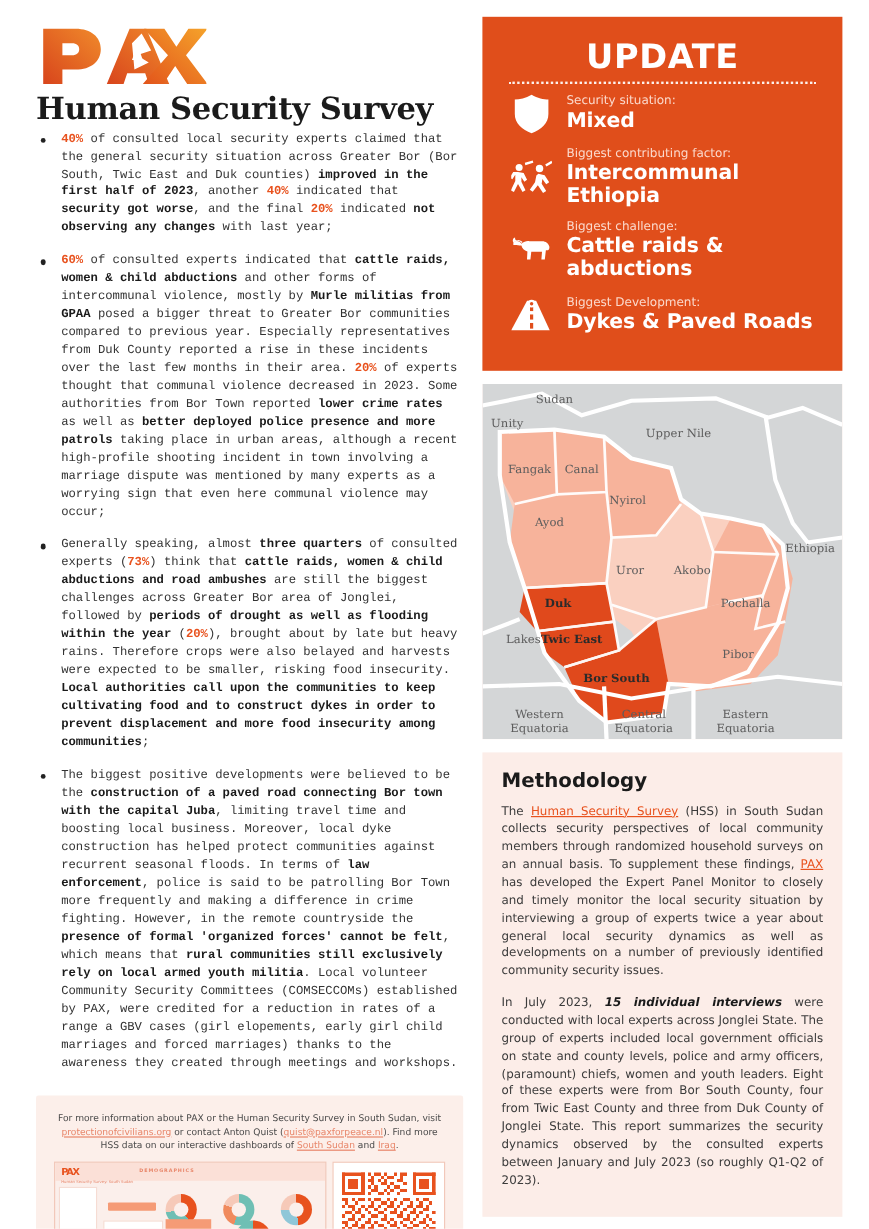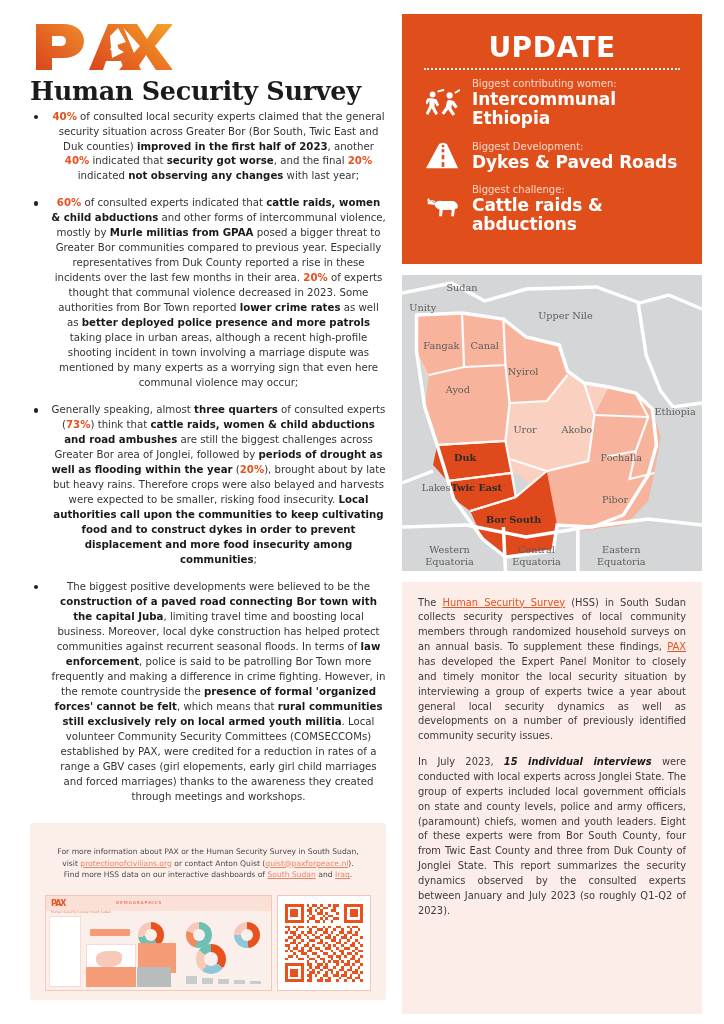--- a/index.html
+++ b/index.html
@@ -55,40 +55,41 @@
     list-style:none;
     margin:0;padding:0;
   }
   ul.bullets > li{
     position:relative;
     padding-left:21px;
     margin-bottom:12px;
     font-size:10.2px;
     line-height:1.47;
     color:#333333;
-    text-align:center;
+    text-align:left;
+    font-family:Liberation Mono, monospace;
   }
   ul.bullets > li::before{
     content:"";
     position:absolute;left:4px;top:5px;
     width:4.4px;height:4.4px;border-radius:50%;
     background:#222;
   }
   .b{font-weight:bold;color:#1a1a1a;}
   .o{color:#E8521E;font-weight:bold;}
 
   .footerbox{
     margin-top:6px;
     background:#FCEFEA;
     border-radius:2px;
     padding:9px 10px 9px 10px;
     text-align:center;
   }
   .footerbox p{
-    margin:14px;
+    margin:4px;
     font-size:7.6px;
     line-height:1.55;
     color:#4a4a4a;
     text-align:center;
   }
   .footerbox a{
     color:#E8866A;
     text-decoration:underline;
   }
   .thumbwrap{
@@ -522,68 +523,79 @@
       </div>
     </div>
   </div>
 
   <div class="right">
 
     <div class="update-panel">
       <div class="update-title">UPDATE</div>
       <div class="dotted-rule"></div>
 
+      <div class="fact">
+        <span class="ico">
+          <svg width="30" height="34" viewBox="0 0 30 34">
+              <path d="M15 1 C10 4 5 5 1 5 v12 c0 8 6 13 14 16 8 -3 14 -8 14 -16 V5 C25 5 20 4 15 1 z" fill="#fff"></path>
+            </svg>
+        </span>
+        <span class="txt">
+          <span class="lbl">Security situation:</span>
+          <span class="val">Mixed</span>
+        </span>
+      </div>
 
       <div class="fact">
         <span class="ico">
           <svg width="36" height="32" viewBox="0 0 36 32" fill="#fff">
             <circle cx="7" cy="7" r="3.1"></circle>
             <path d="M6 11 l5 1 3 6 -2.4 1.6 -2.6 -4 v4 l3.6 7.5 -2.6 1.5 -4 -7 -3.6 7 -2.8 -1.3 4 -8.3 0 -5.5 -2.6 4 -2.4 -1.4 3.2 -5z"></path>
             <path d="M12 3 l7 -2 .5 2 -7 2z"></path>
             <circle cx="25" cy="8" r="3.3"></circle>
             <path d="M24 12.5 l5.5 1.5 4 6 -2.6 1.8 -3.4 -4.6 -.6 4.3 4 6.3 -2.8 1.8 -4.6 -6.8 -4.5 5.7 -2.6 -1.8 4.6 -6.6 1.2 -6z"></path>
             <path d="M30 4.5 l5.5 -3.3 1 1.8 -5.4 3.3z"></path>
           </svg>
         </span>
         <span class="txt">
-          <span class="lbl">Biggest contributing women:</span>
+          <span class="lbl">Biggest contributing factor:</span>
           <span class="val">Intercommunal Ethiopia</span>
+        </span>
+      </div>
+
+      <div class="fact">
+        <span class="ico">
+          <svg width="38" height="26" viewBox="0 0 38 26" fill="#fff">
+            <path d="M2 5 c3 -2 6 -1 7.5 1.5 C12 4 15 3.5 17 4 h12 c3 0 6 2 6.5 5 .4 2.4 -.8 3.6 -2 3.6 l-1.2 0 -1 8.4 h-3.2 l.6 -7 -10 0 -.8 7 h-3.2 l.4 -7.4 c-3 -.8 -5 -3 -5.6 -5.6 C8.4 8.6 6 7.4 2 7.6 z"></path>
+            <path d="M2 5 c-1.2 -2 0 -4 1.6 -4.4 -.2 1.6 .6 2.8 2 3.2z"></path>
+            <path d="M10 6 c-2 -2.6 -5 -3 -7.4 -2 1.8 -1.6 5.2 -1.6 7.8 .6z"></path>
+          </svg>
+        </span>
+        <span class="txt">
+          <span class="lbl">Biggest challenge:</span>
+          <span class="val">Cattle raids &amp; abductions</span>
         </span>
       </div>
 
       <div class="fact">
         <span class="ico">
           <svg width="36" height="32" viewBox="0 0 36 32" fill="#fff">
             <path d="M14 3 h8 l12 26 h-34 z"></path>
             <g fill="#E04E1B">
               <rect x="16.6" y="8" width="2.8" height="4"></rect>
               <rect x="16.6" y="15" width="2.8" height="4.5"></rect>
               <rect x="16.6" y="22.5" width="2.8" height="5"></rect>
             </g>
             <circle cx="18" cy="5.5" r="3.4" fill="#fff"></circle>
             <circle cx="18" cy="5.5" r="1.5" fill="#E04E1B"></circle>
           </svg>
         </span>
         <span class="txt">
           <span class="lbl">Biggest Development:</span>
           <span class="val">Dykes &amp; Paved Roads</span>
-        </span>
-      </div>
-
-      <div class="fact">
-        <span class="ico">
-          <svg width="38" height="26" viewBox="0 0 38 26" fill="#fff">
-            <path d="M2 5 c3 -2 6 -1 7.5 1.5 C12 4 15 3.5 17 4 h12 c3 0 6 2 6.5 5 .4 2.4 -.8 3.6 -2 3.6 l-1.2 0 -1 8.4 h-3.2 l.6 -7 -10 0 -.8 7 h-3.2 l.4 -7.4 c-3 -.8 -5 -3 -5.6 -5.6 C8.4 8.6 6 7.4 2 7.6 z"></path>
-            <path d="M2 5 c-1.2 -2 0 -4 1.6 -4.4 -.2 1.6 .6 2.8 2 3.2z"></path>
-            <path d="M10 6 c-2 -2.6 -5 -3 -7.4 -2 1.8 -1.6 5.2 -1.6 7.8 .6z"></path>
-          </svg>
-        </span>
-        <span class="txt">
-          <span class="lbl">Biggest challenge:</span>
-          <span class="val">Cattle raids &amp; abductions</span>
         </span>
       </div>
     </div>
 
     <div class="mapbox">
       <svg viewBox="0 0 290 296" preserveAspectRatio="none" aria-label="Map of Jonglei State">
         <rect x="0" y="0" width="290" height="296" fill="#FBEFEA"></rect>
 
         <path d="M0 0 H290 V296 H0 Z" fill="#D4D6D7"></path>
 
@@ -654,20 +666,21 @@
           <text class="maplbl" x="206" y="228">Pibor</text>
 
           <text class="maplbl-dark" x="61" y="186">Duk</text>
           <text class="maplbl-dark" x="72" y="216">Twic East</text>
           <text class="maplbl-dark" x="108" y="248">Bor South</text>
         </g>
       </svg>
     </div>
 
     <div class="method">
+      <h2>Methodology</h2>
       <p>
         <span>The </span><a href="#">Human Security Survey</a><span> (HSS) in South Sudan collects security perspectives of local community members through randomized household surveys on an annual basis. To supplement these findings, </span><a href="#">PAX</a><span> has developed the Expert Panel Monitor to closely and timely monitor the local security situation by interviewing a group of experts twice a year about general local security dynamics as well as developments on a number of previously identified community security issues.</span>
       </p>
       <p>
         <span>In July 2023, </span><span class="bb">15 individual interviews</span><span> were conducted with local experts across Jonglei State. The group of experts included local government officials on state and county levels, police and army officers, (paramount) chiefs, women and youth leaders. Eight of these experts were from Bor South County, four from Twic East County and three from Duk County of Jonglei State. This report summarizes the security dynamics observed by the consulted experts between January and July 2023 (so roughly Q1-Q2 of 2023).</span>
       </p>
     </div>
   </div>
 </div>
 

